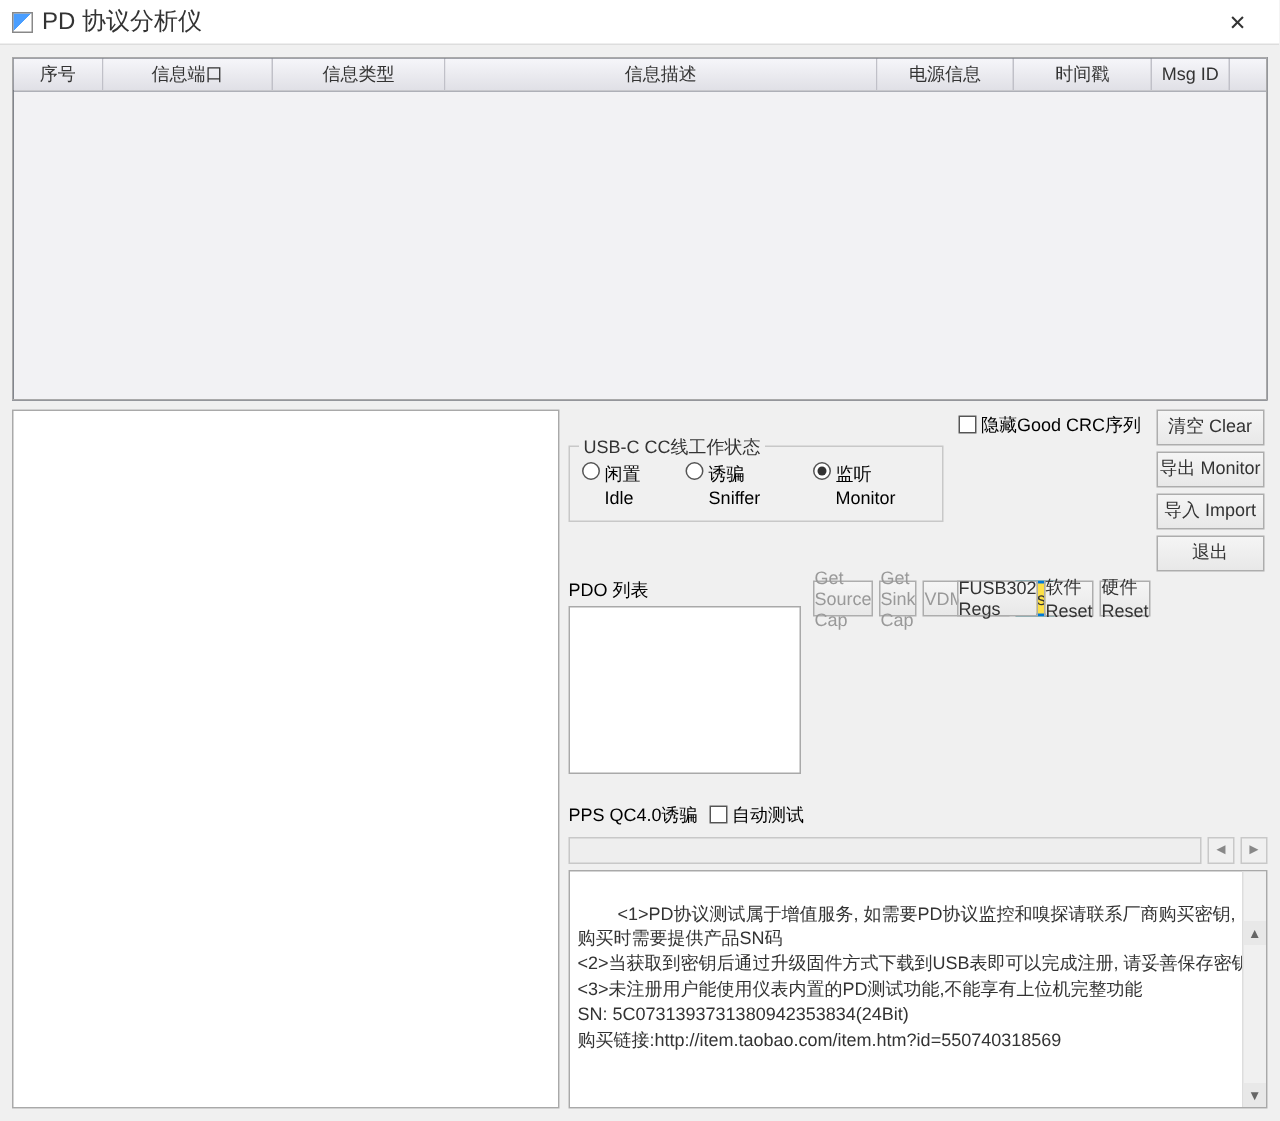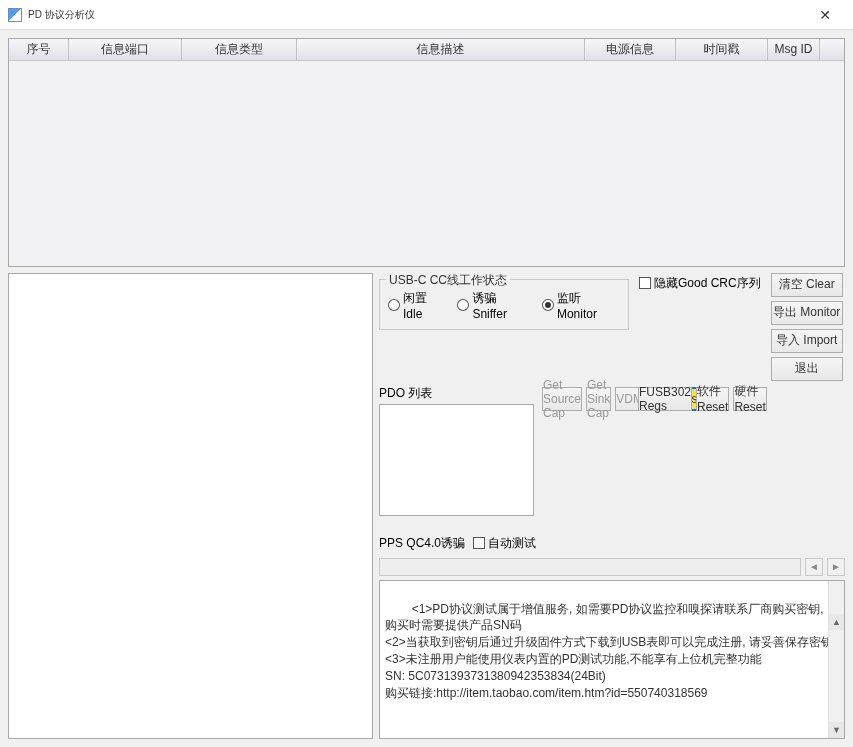--- a/index.html
+++ b/index.html
@@ -18,21 +18,21 @@
       display: flex;
       align-items: center;
       padding: 0 8px;
     }
     .titlebar-icon {
       width: 14px; height: 14px;
       border: 1px solid #888;
       background: linear-gradient(135deg, #4a9eff 50%, #fff 50%);
       margin-right: 6px;
     }
-    .titlebar-title { flex: 1; font-size: 10px; color: #333; }
+    .titlebar-title { flex: 1; font-size: 16px; color: #333; }
     .titlebar-close {
       width: 40px; height: 28px;
       display: flex; align-items: center; justify-content: center;
       cursor: pointer; font-size: 14px; color: #333;
     }
     .main-content {
       padding: 8px;
       height: calc(100% - 30px);
       display: flex;
       flex-direction: column;
@@ -83,40 +83,40 @@
     }
     .controls-row1 {
       display: flex;
       gap: 10px;
       align-items: flex-start;
     }
     .groupbox {
       border: 1px solid #c8c8c8;
       padding: 6px 4px 8px 8px;
       position: relative;
-      margin-top: 6px;
+      margin-top: 24px;
       background: #f0f0f0;
     }
     .groupbox-title {
       position: absolute;
       top: -8px;
       left: 6px;
       background: #f0f0f0;
       padding: 0 3px;
       font-size: 12px;
       color: #333;
     }
     .radio-row {
       display: flex;
       gap: 8px;
       margin-top: 4px;
     }
     .radio-item {
       display: flex;
-      align-items: center;
+      align-items: flex-start;
       gap: 3px;
       font-size: 12px;
       cursor: pointer;
     }
     .radio-circle {
       width: 12px; height: 12px;
       border: 1px solid #555;
       border-radius: 50%;
       display: flex;
       align-items: center;

